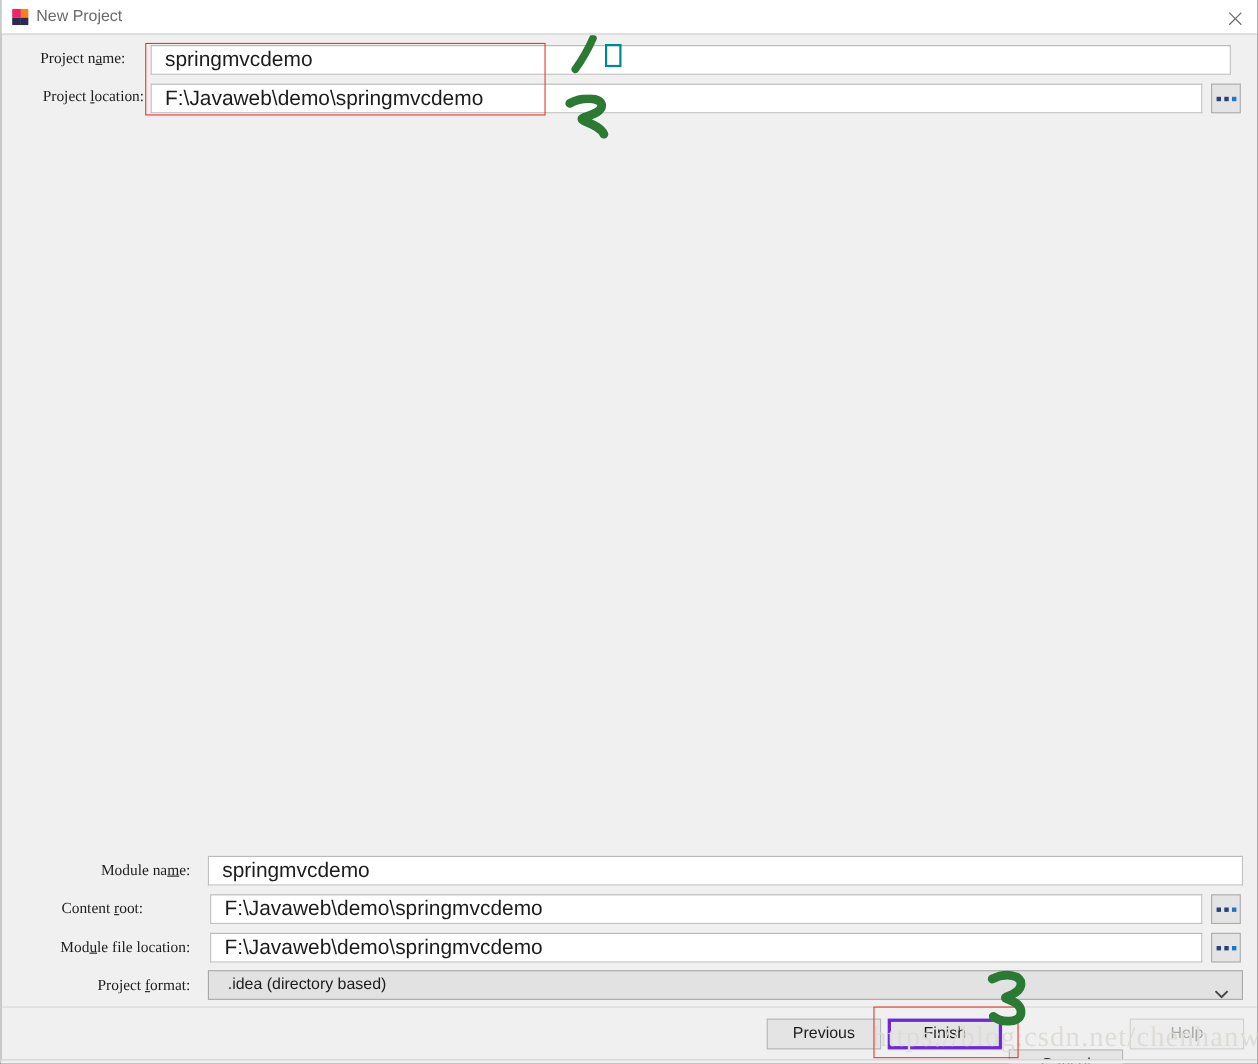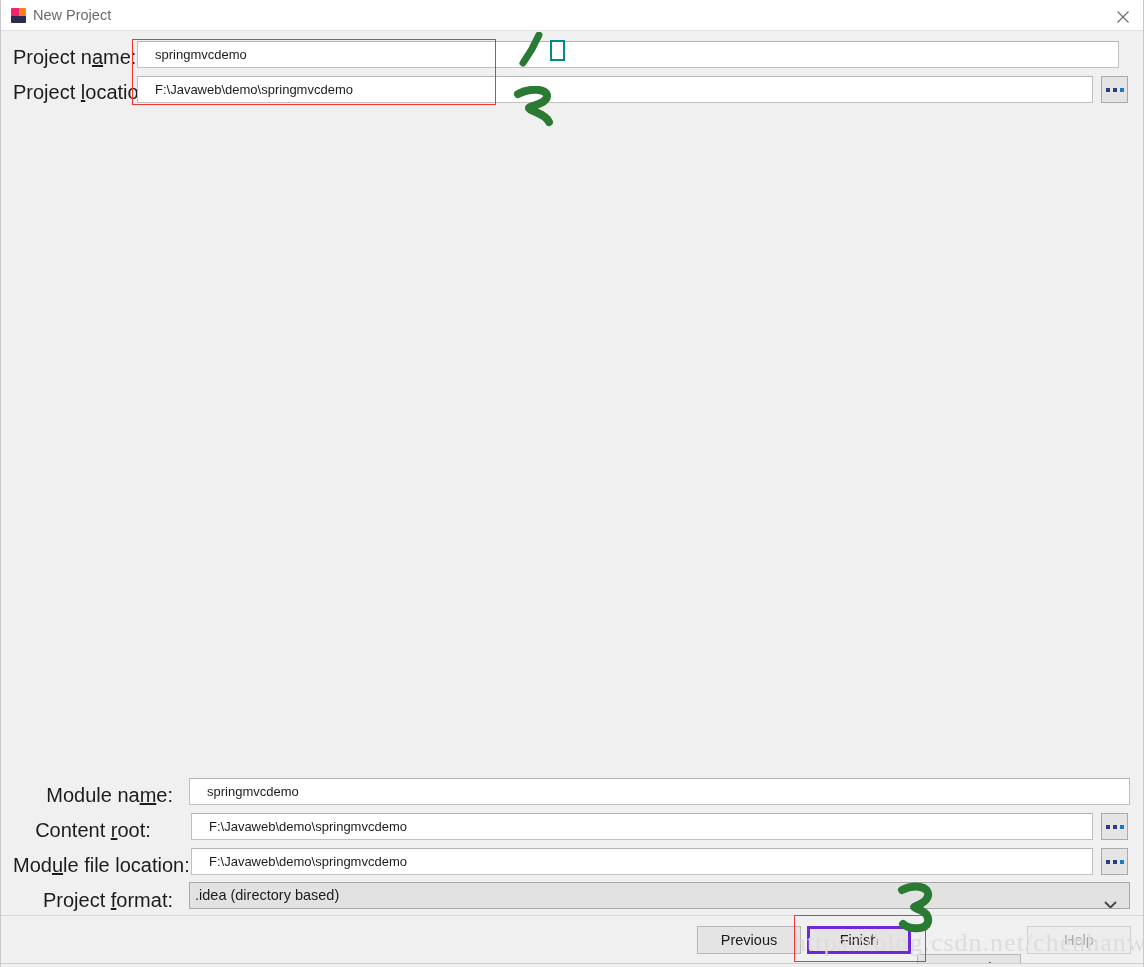--- a/index.html
+++ b/index.html
@@ -61,37 +61,38 @@
   .content {
     position: absolute;
     left: 0; top: 31px;
     width: 1144px;
     height: 936px;
     background: #f0f0f0;
   }
 
   .row-label {
     position: absolute;
-    font-size: 20px;
+    font-size: 14px;
     color: #1c1c1c;
     white-space: nowrap;
     text-align: right;
+    font-family: Liberation Serif, serif;
   }
   .u { text-decoration: underline; }
 
   .tfield {
     position: absolute;
     box-sizing: border-box;
     background: #ffffff;
     border: 1px solid #c0c0c0;
     border-top-color: #b4b4b4;
-    font-size: 13px;
+    font-size: 19px;
     color: #1c1c1c;
     line-height: 25px;
-    padding: 0 17px;
+    padding: 0 12px;
     white-space: nowrap;
     overflow: hidden;
   }
   .browse {
     position: absolute;
     box-sizing: border-box;
     width: 27px; height: 27px;
     background: #e4e4e4;
     border: 1px solid #aaaaaa;
   }
@@ -138,21 +139,21 @@
   }
 
   .combo {
     position: absolute;
     box-sizing: border-box;
     background: #e2e2e2;
     border: 1px solid #a8a8a8;
     font-size: 14.5px;
     color: #1c1c1c;
     line-height: 25px;
-    padding: 0 5px;
+    padding: 0 17px;
     white-space: nowrap;
     overflow: hidden;
   }
   .combo .chev {
     position: absolute;
     right: 12px; top: 9px;
   }
 
   
   .btnbar-sep {

